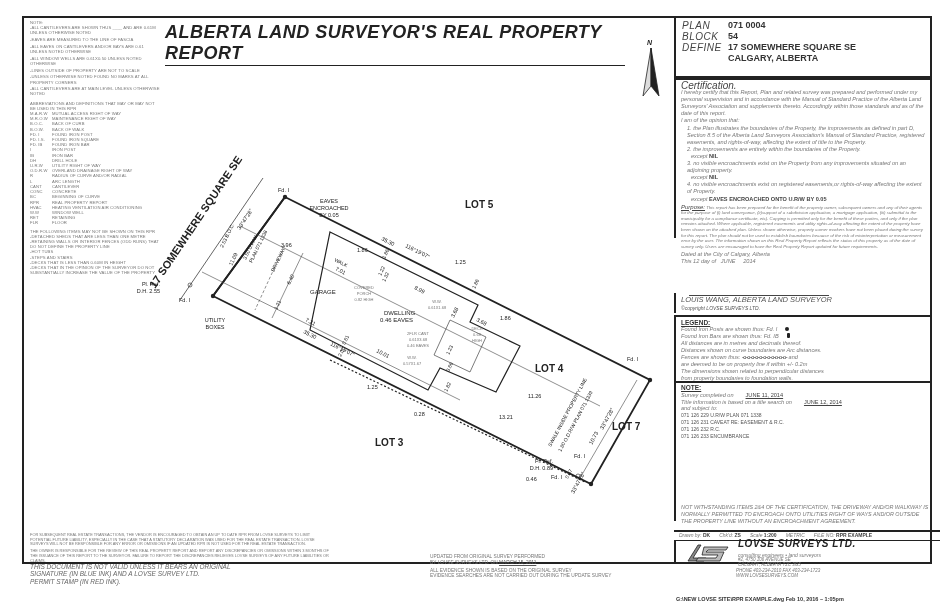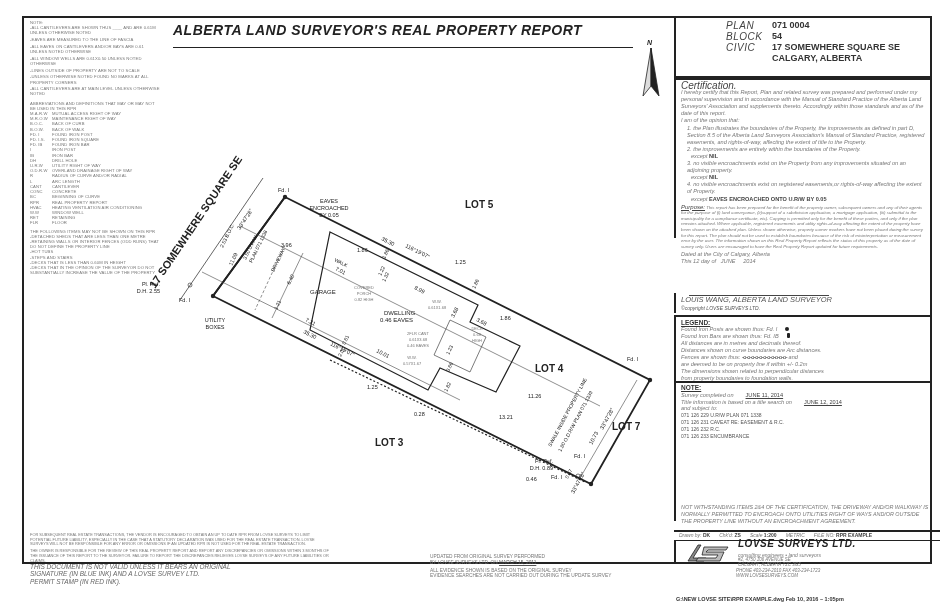--- a/index.html
+++ b/index.html
@@ -3,24 +3,24 @@
 <meta charset="utf-8">
 <style>
   html,body{margin:0;padding:0;background:#fff;}
   body{width:940px;height:608px;position:relative;overflow:hidden;font-family:"Liberation Sans",sans-serif;color:#222;}
   .frame{position:absolute;left:22px;top:16px;width:910px;height:548px;border:2px solid #222;box-sizing:border-box;}
   .notes{position:absolute;left:30px;top:20px;width:130px;font-size:4.2px;line-height:5.2px;color:#777;letter-spacing:0.1px;text-transform:uppercase;}
   .notes .n{margin-bottom:1.5px;}
   .abbr{margin-top:4px;}
   .abbr .row{display:flex;}
   .abbr .k{width:22px;}
-  .title{position:absolute;left:165px;top:22px;width:460px;font-size:14px;font-weight:bold;font-style:italic;letter-spacing:0.5px;border-bottom:1.5px solid #222;padding-bottom:9px;color:#222;margin-left:8px;}
+  .title{position:absolute;left:165px;top:22px;width:460px;font-size:18px;font-weight:bold;font-style:italic;letter-spacing:0.5px;border-bottom:1.5px solid #222;padding-bottom:1px;color:#222;}
   .north{position:absolute;left:641px;top:38px;width:20px;height:60px;}
   .infobox{position:absolute;left:674px;top:16px;width:258px;height:62px;border:2px solid #222;border-right:none;box-sizing:border-box;padding:2px 6px;font-size:10px;line-height:11px;}
-  .infobox .r{display:flex;margin-left:44px;}
+  .infobox .r{display:flex;}
   .infobox .lab{width:46px;font-style:italic;color:#444;letter-spacing:0.5px;}
   .infobox .val{font-weight:bold;color:#333;font-size:9px;}
   .panel{position:absolute;left:674px;width:258px;box-sizing:border-box;border-left:2px solid #222;padding:2px 5px;font-style:italic;color:#777;}
   .cert{top:78px;height:160px;font-size:5.6px;line-height:7.1px;border-top:2px solid #222;}
   .cert .h{font-size:10px;color:#444;}
   .cert .li{padding-left:6px;}
   .cert .ex{padding-left:10px;}
   .cert .ex b{font-style:normal;color:#444;}
   .purpose{font-size:4.4px;line-height:5.6px;margin-top:2px;}
   .purpose u{font-size:6px;color:#444;}
@@ -177,21 +177,21 @@
 <div class="infobox">
   <div class="r">
       <span class="lab">PLAN</span>
       <span class="val">071 0004</span>
     </div>
   <div class="r">
       <span class="lab">BLOCK</span>
       <span class="val">54</span>
     </div>
   <div class="r">
-      <span class="lab">CIVIC</span>
+      <span class="lab">DEFINE</span>
       <span class="val">17 SOMEWHERE SQUARE SE</span>
     </div>
   <div class="r">
       <span class="lab"></span>
       <span class="val">CALGARY, ALBERTA</span>
     </div>
 </div>
 
 <div class="panel cert">
   <div class="h">Certification.</div>

